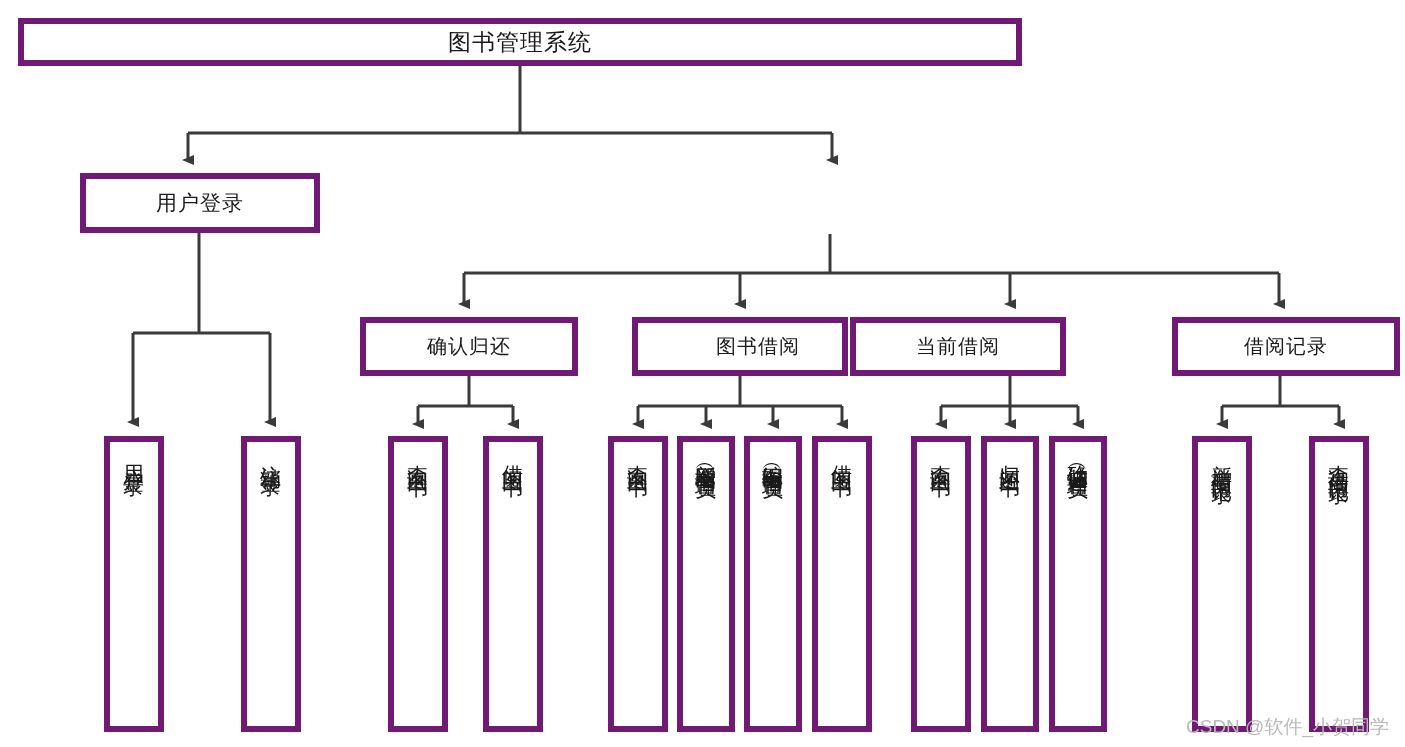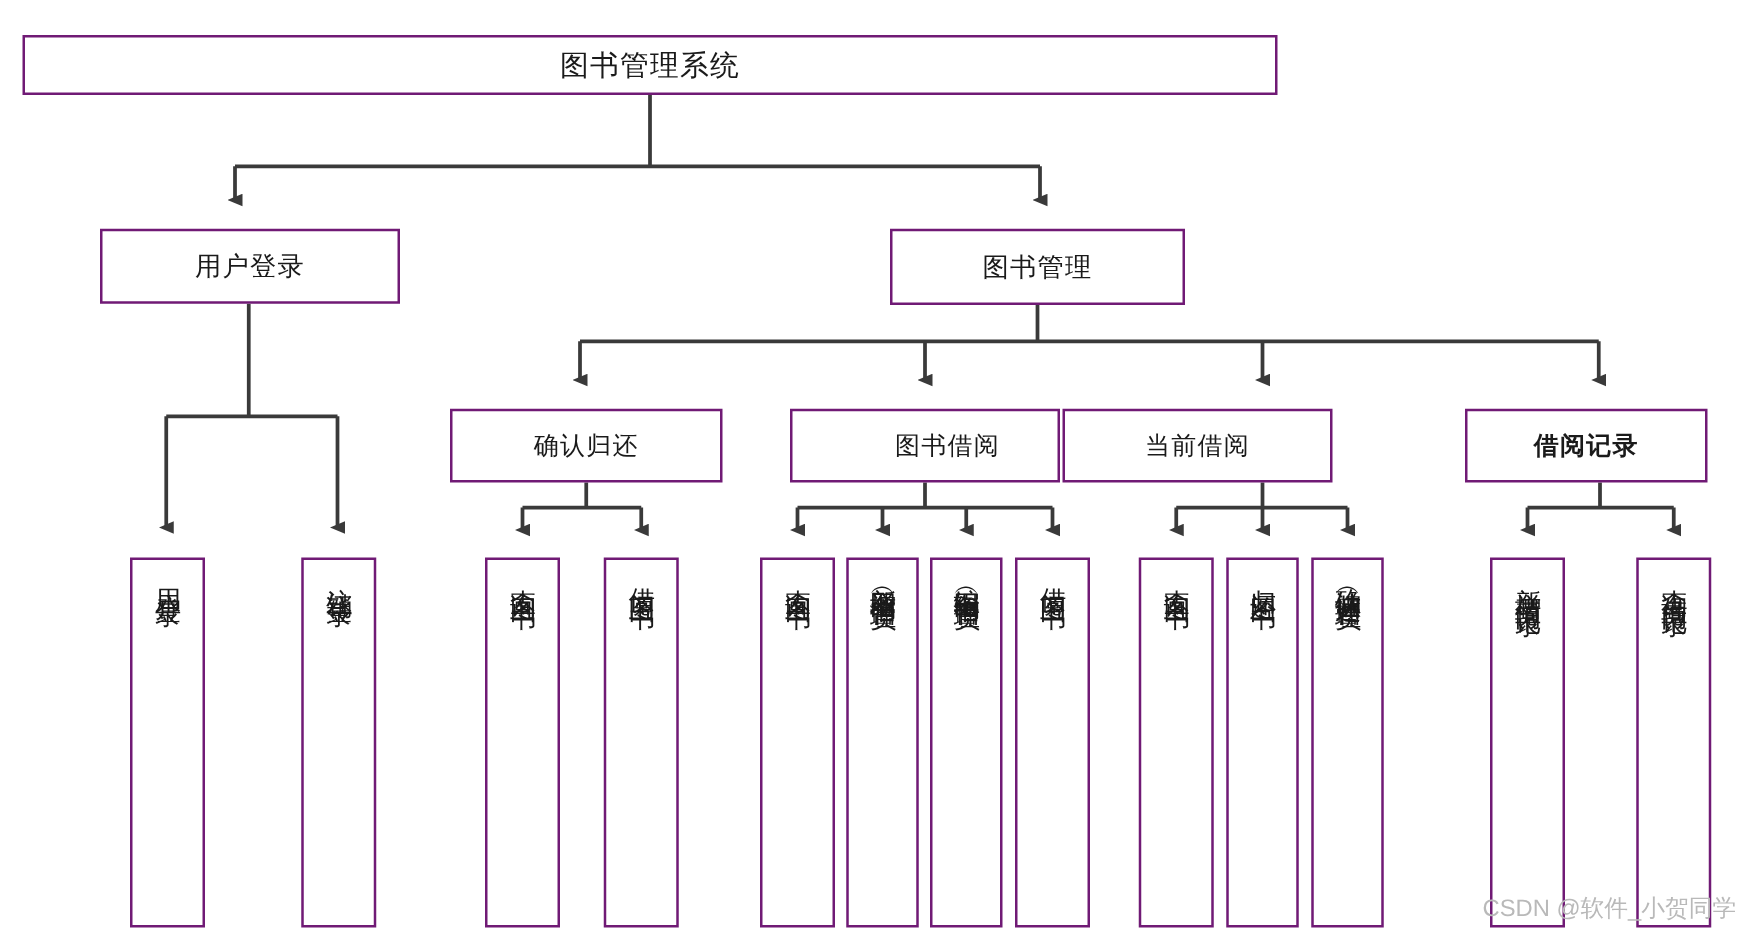--- a/index.html
+++ b/index.html
@@ -20,29 +20,28 @@
     position: absolute;
     left: 0;
     top: 0;
     width: 1405px;
     height: 747px;
     pointer-events: none;
   }
   .node {
     position: absolute;
     box-sizing: border-box;
-    border: 2px solid #701a75;
+    border: 6px solid #701a75;
     background: #ffffff;
     color: #1a1a1a;
     display: flex;
     align-items: center;
     justify-content: center;
     text-align: left;
     z-index: 2;
-    margin-top: 10px;
   }
   .node.root {
     font-size: 23px;
     letter-spacing: 1px;
   }
   .node.level1 {
     font-size: 21px;
     letter-spacing: 1px;
   }
   .node.level2 {
@@ -132,34 +131,31 @@
     </g>
   </svg>
 
   <div class="node root" style="left:18px; top:18px; width:1004px; height:48px;">
     <span>图书管理系统</span>
   </div>
 
   <div class="node level1" style="left:80px; top:173px; width:240px; height:60px;">
     <span>用户登录</span>
   </div>
-  <div class="node level1" style="left:712px; top:173px; width:236px; height:61px;">
-    <span>图书管理</span>
-  </div>
 
   <div class="node level2" style="left:360px; top:317px; width:218px; height:59px;">
     <span>确认归还</span>
   </div>
   <div class="node level2" style="left:632px; top:317px; width:216px; height:59px;padding-left:36px;">
     <span>图书借阅</span>
   </div>
   <div class="node level2" style="left:850px; top:317px; width:216px; height:59px;">
     <span>当前借阅</span>
   </div>
-  <div class="node level2" style="left:1172px; top:317px; width:194px; height:59px;font-weight:bold;">
+  <div class="node level2" style="left:1172px; top:317px; width:228px; height:59px;">
     <span>借阅记录</span>
   </div>
 
   <div class="node leaf" style="left:104px; top:436px; width:60px; height:296px;">
     <span class="vtext">用户登录</span>
   </div>
   <div class="node leaf" style="left:241px; top:436px; width:60px; height:296px;">
     <span class="vtext">注销登录</span>
   </div>
 

